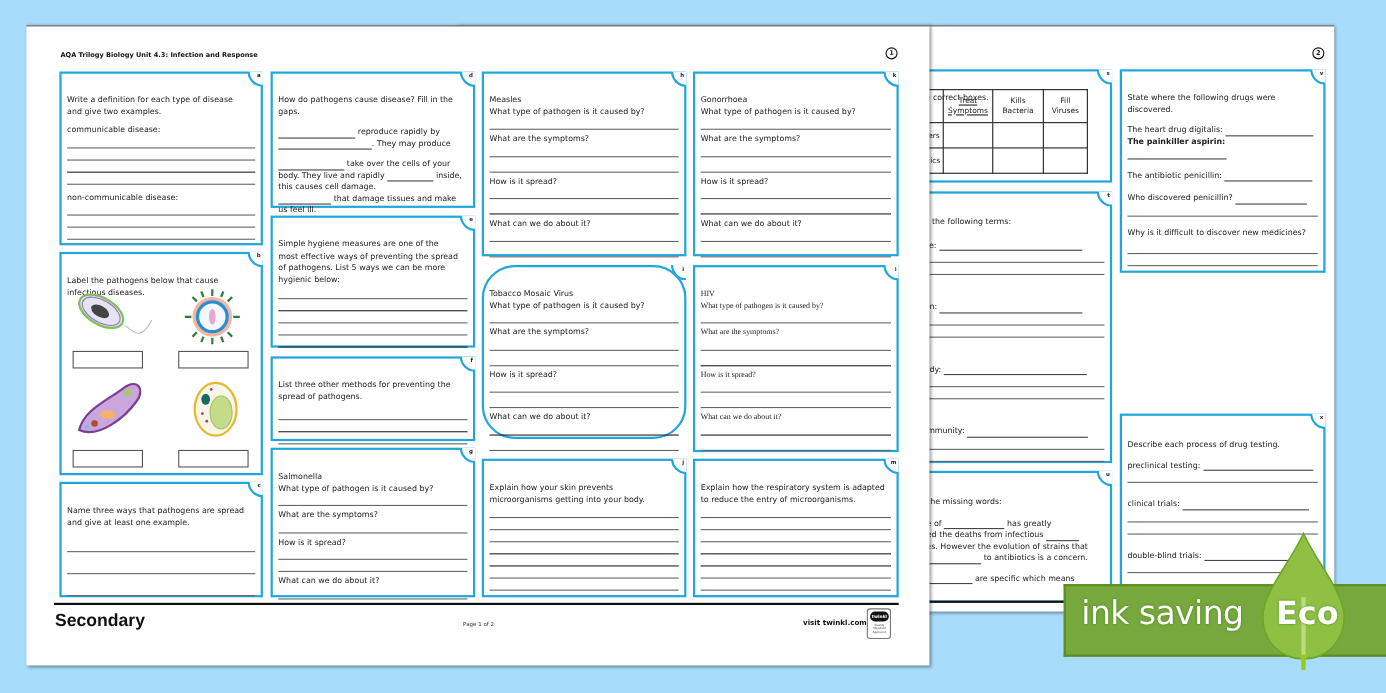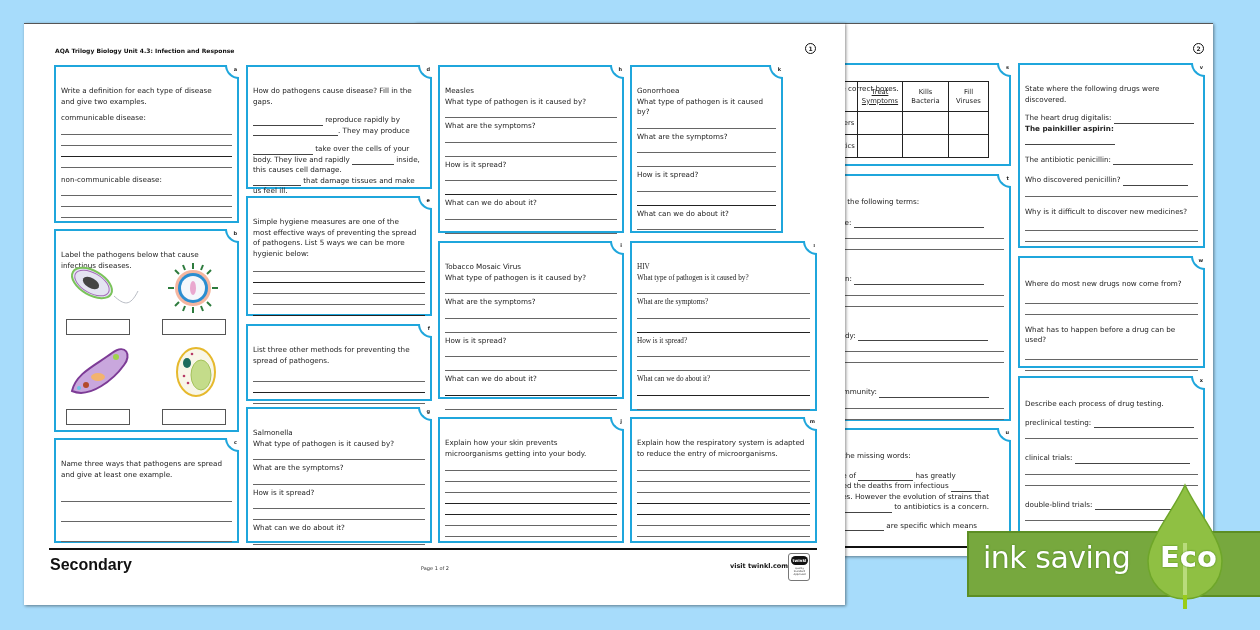--- a/index.html
+++ b/index.html
@@ -136,30 +136,20 @@
     <div style="margin-top:8px;"><span>The heart drug digitalis:</span> <span class="inline-line" style="width:80px;"></span></div>
     <div style="margin-top:0;font-weight:bold;"><span>The painkiller aspirin:</span> <span class="inline-line" style="width:90px;"></span></div>
     <div style="margin-top:10px;"><span>The antibiotic penicillin:</span> <span class="inline-line" style="width:80px;"></span></div>
     <div style="margin-top:10px;"><span>Who discovered penicillin?</span> <span class="inline-line" style="width:65px;"></span></div>
     <div class="line"></div>
     <div style="margin-top:10px;">Why is it difficult to discover new medicines?</div>
     <div class="line" style="margin-top:4px;"></div>
     <div class="line"></div>
   </div>
 
-  <div class="box" style="left:603px; top:232px; width:187px; height:112px;">
-    <div class="corner">w</div>
-    <div style="margin-top:2px;">Where do most new drugs now come from?</div>
-    <div class="line" style="margin-top:4px;"></div>
-    <div class="line"></div>
-    <div style="margin-top:10px;">What has to happen before a drug can be used?</div>
-    <div class="line" style="margin-top:4px;"></div>
-    <div class="line"></div>
-    <div class="line"></div>
-  </div>
 
   <div class="box" style="left:603px; top:352px; width:187px; height:172px;">
     <div class="corner">x</div>
     <div style="margin-top:2px;">Describe each process of drug testing.</div>
     <div style="margin-top:8px;"><span>preclinical testing:</span> <span class="inline-line" style="width:100px;"></span></div>
     <div class="line"></div>
     <div style="margin-top:14px;"><span>clinical trials:</span> <span class="inline-line" style="width:115px;"></span></div>
     <div class="line"></div>
     <div class="line"></div>
     <div style="margin-top:14px;"><span>double-blind trials:</span> <span class="inline-line" style="width:95px;"></span></div>
@@ -297,37 +287,37 @@
     <div class="line"></div>
     <div class="line" style="margin-top:4px;"></div>
     <div class="q">How is it spread?</div>
     <div class="line"></div>
     <div class="line dark" style="margin-top:4px;"></div>
     <div class="q">What can we do about it?</div>
     <div class="line"></div>
     <div class="line" style="margin-top:4px;"></div>
   </div>
 
-  <div class="box" style="left:606px; top:41px; width:153px; height:168px;">
+  <div class="box" style="left:606px; top:41px; width:187px; height:168px;">
     <div class="corner">k</div>
     <div>Gonorrhoea</div>
     <div>What type of pathogen is it caused by?</div>
     <div class="line"></div>
     <div class="q">What are the symptoms?</div>
     <div class="line"></div>
     <div class="line" style="margin-top:4px;"></div>
     <div class="q">How is it spread?</div>
     <div class="line"></div>
     <div class="line dark" style="margin-top:4px;"></div>
     <div class="q">What can we do about it?</div>
     <div class="line"></div>
     <div class="line" style="margin-top:4px;"></div>
   </div>
 
-  <div class="box" style="left:414px; top:217px; width:186px; height:158px;">
+  <div class="box" style="left:414px; top:217px; width:186px; height:158px;border-radius:30px;">
     <div class="corner">i</div>
     <div>Tobacco Mosaic Virus</div>
     <div>What type of pathogen is it caused by?</div>
     <div class="line"></div>
     <div class="q">What are the symptoms?</div>
     <div class="line"></div>
     <div class="line" style="margin-top:4px;"></div>
     <div class="q">How is it spread?</div>
     <div class="line"></div>
     <div class="line" style="margin-top:4px;"></div>

